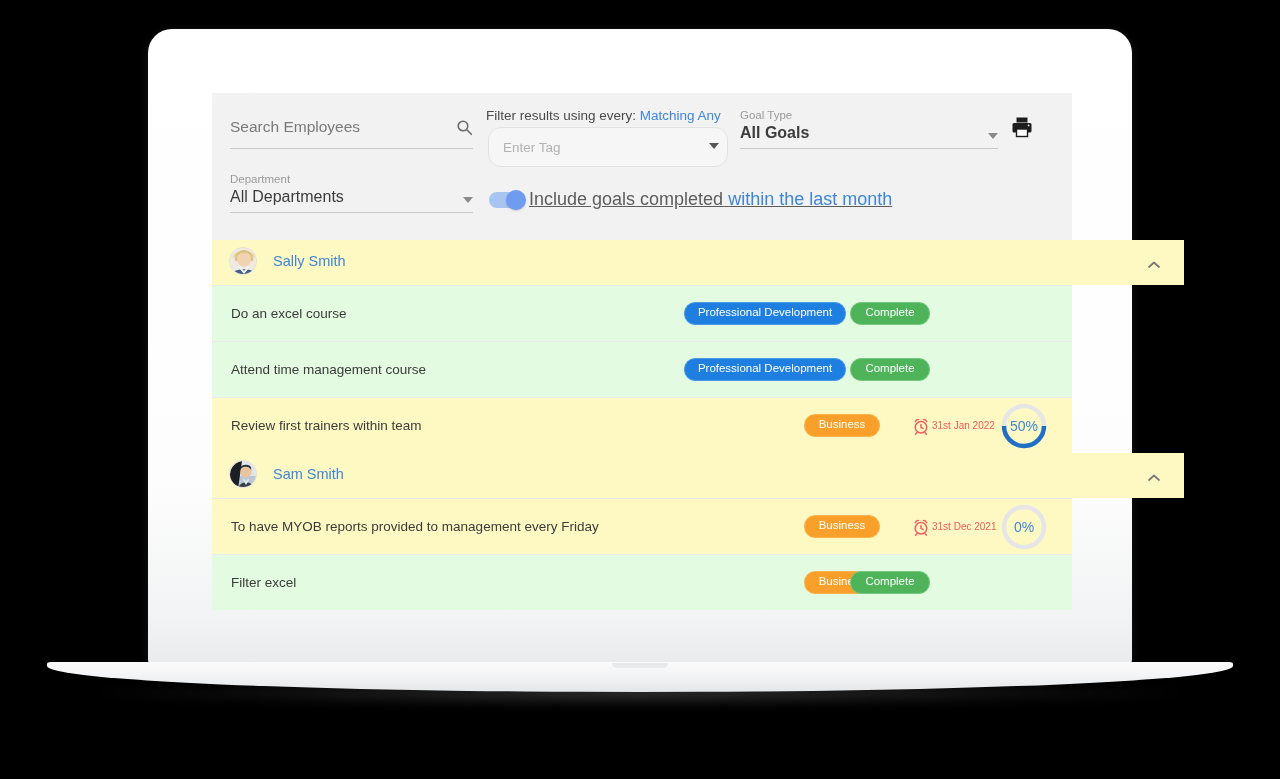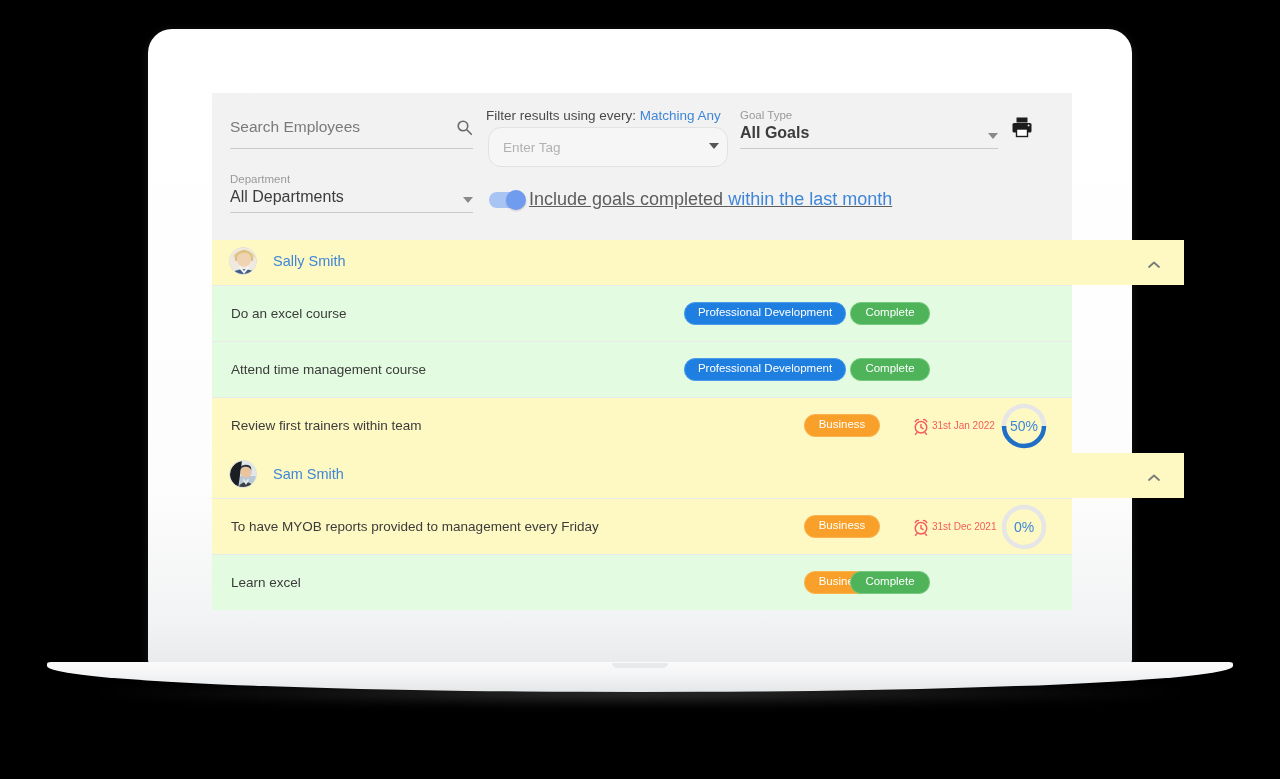--- a/index.html
+++ b/index.html
@@ -496,21 +496,21 @@
         <span class="ring">
           <svg viewBox="0 0 48 48" width="48" height="48">
             <circle cx="24" cy="24" r="20" fill="none" stroke="#e6e6e6" stroke-width="4.5"></circle>
           </svg>
           <span class="pct">0%</span>
         </span>
       </span>
     </div>
 
     <div class="goal-row bg-green">
-      <span class="goal-title">Learn excel</span>
+      <span class="goal-title">Filter excel</span>
       <span class="col-tag narrow">
         <span class="badge badge-orange">Business</span>
       </span>
       <span class="col-status">
         <span class="badge badge-green">Complete</span>
       </span>
     </div>
 
   </div>
 </div>

